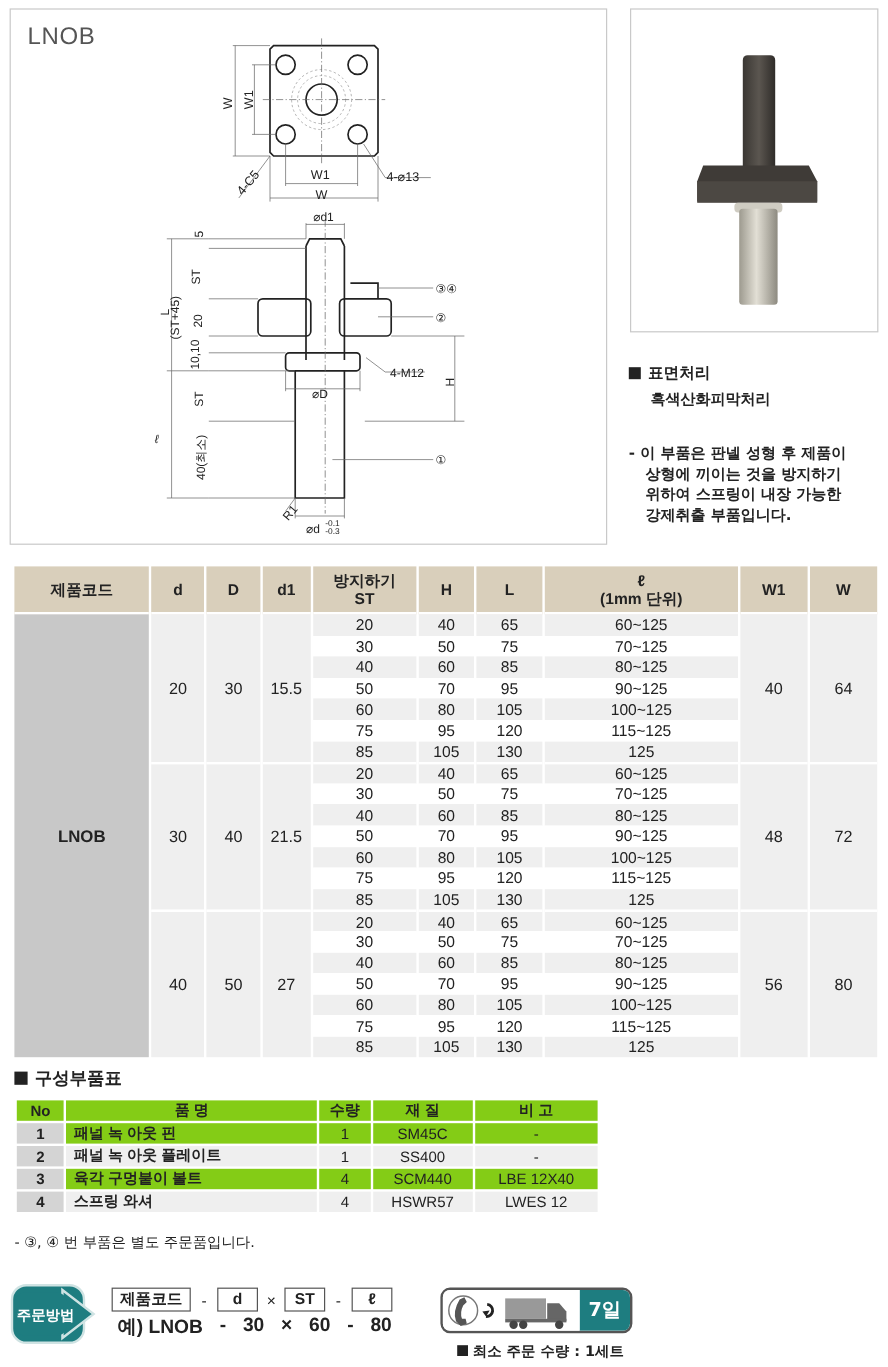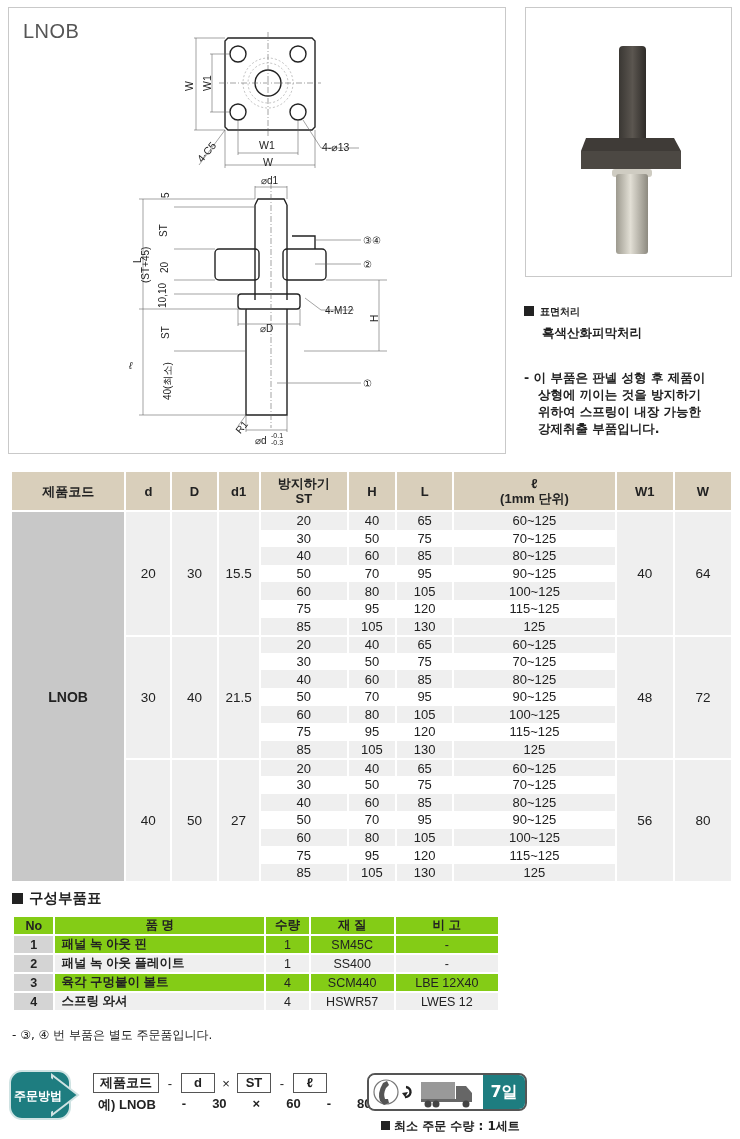--- a/index.html
+++ b/index.html
@@ -2,21 +2,21 @@
 <html><head>
 <meta charset="utf-8">
 <style>
   * { box-sizing: border-box; margin: 0; padding: 0; }
   body { width: 740px; height: 1139px; background: #fff; font-family: "DejaVu Sans", "Liberation Sans", sans-serif; color: #222; position: relative; overflow: hidden; }
   .drawing-panel { position: absolute; left: 8px; top: 7px; width: 498px; height: 447px; border: 1px solid #c9c9c9; background: #fff; }
   .drawing-title { position: absolute; left: 14px; top: 12px; font-family: "Liberation Sans", sans-serif; font-size: 20px; color: #555; letter-spacing: 0.5px; }
   .drawing-svg { position: absolute; left: 0; top: 0; }
   .photo-panel { position: absolute; left: 525px; top: 7px; width: 207px; height: 270px; border: 1px solid #c9c9c9; background: #fff; }
   .side-notes { position: absolute; left: 524px; top: 303px; width: 215px; font-size: 12.5px; line-height: 17px; }
-  .side-notes .hdr { font-weight: bold; font-size: 10px; }
+  .side-notes .hdr { font-weight: bold; font-size: 13px; }
   .side-notes .hdr .sq { display: inline-block; width: 10px; height: 10px; background: #222; margin-right: 6px; vertical-align: -1px; }
   .side-notes .sub { padding-left: 18px; font-weight: bold; margin-top: 4px; }
   .side-notes .desc { margin-top: 28px; font-weight: bold; }
   .side-notes .desc .line { display: block; padding-left: 14px; text-indent: -14px; }
   .side-notes .desc .cont { display: block; padding-left: 14px; }
 
   .spec-table { position: absolute; left: 10px; top: 472px; width: 723px; border-collapse: separate; border-spacing: 2px 0; font-family: "Liberation Sans", sans-serif; }
   .spec-table th { background: #d9cfbb; font-size: 13px; font-weight: bold; height: 40px; text-align: center; color: #222; line-height: 15px; border-bottom: 2px solid #fff; }
   .spec-table td { font-size: 13px; text-align: center; height: 17.6px; padding: 0; color: #222; }
   .spec-table td.code { background: #c8c8c8; font-weight: bold; font-size: 14px; }
@@ -34,21 +34,21 @@
   .parts-table td.name { text-align: left; padding-left: 6px; font-weight: bold; }
   .parts-table tr.odd td.cell { background: #84cc16; }
   .parts-table tr.even td.cell { background: #efefef; }
   .parts-note { position: absolute; left: 12px; top: 1027px; font-size: 12px; }
 
   .order-badge { position: absolute; left: 8px; top: 1069px; width: 72px; height: 52px; }
   .order-format { position: absolute; left: 93px; top: 1073px; font-family: "Liberation Sans", sans-serif; }
   .order-format .row1 { display: flex; align-items: center; gap: 6px; }
   .order-format .box { border: 1px solid #555; height: 20px; line-height: 18px; font-size: 13px; font-weight: bold; padding: 0 6px; text-align: center; }
   .order-format .op { font-size: 13px; width: 10px; text-align: center; }
-  .order-format .row2 { display: flex; gap: 26px; font-size: 13px; font-weight: bold; margin-top: 3px; padding-left: 5px; }
+  .order-format .row2 { display: flex; gap: 14px; font-size: 16px; font-weight: bold; margin-top: 3px; padding-left: 5px; }
   .lead-box { position: absolute; left: 367px; top: 1073px; width: 160px; height: 38px; border: 2px solid #555; border-radius: 8px; overflow: hidden; display: flex; }
   .lead-box .icons { flex: 1; background: #fff; position: relative; }
   .lead-box .days { width: 44px; background: #1e7d80; color: #fff; font-weight: bold; font-size: 16px; display: flex; align-items: center; justify-content: center; }
   .min-qty { position: absolute; left: 381px; top: 1118px; font-size: 12px; font-weight: bold; }
   .min-qty .sq { display: inline-block; width: 9px; height: 9px; background: #222; margin-right: 4px; vertical-align: 0px; }
 </style>
 </head>
 <body>
 
 <div class="drawing-panel">

